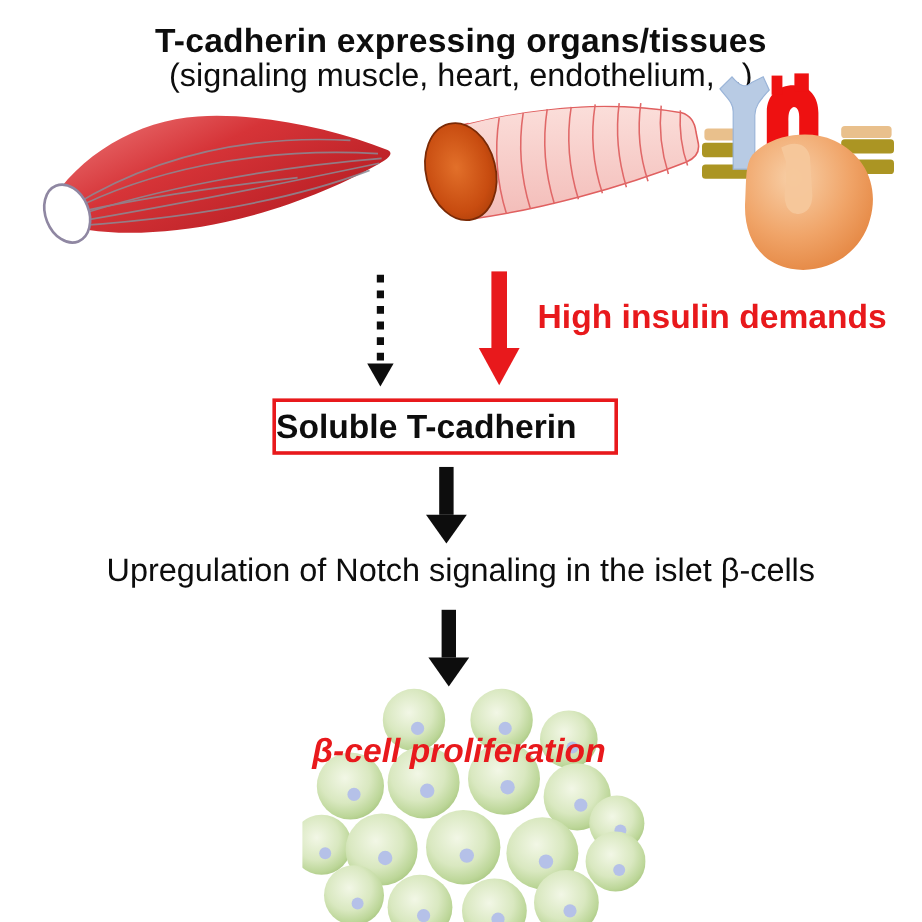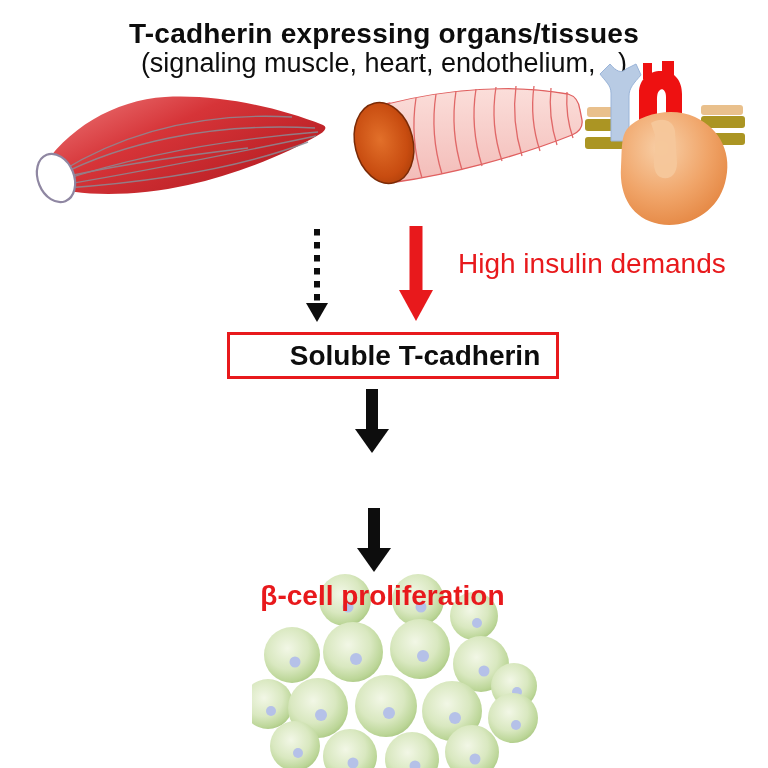--- a/index.html
+++ b/index.html
@@ -10,29 +10,29 @@
   html,body{margin:0;padding:0;background:var(--background);}
   #stage{
     position:relative;width:768px;height:768px;background:var(--background);
     font-family:"Liberation Sans", sans-serif;overflow:hidden;margin-top:16px;
   }
   .abs{position:absolute;}
   .ctr{left:50%;transform:translateX(-50%);white-space:nowrap;}
   .title{top:2px;font-size:28px;font-weight:bold;color:var(--text-black);letter-spacing:0.2px;}
   .subtitle{top:32px;font-size:27px;color:var(--text-black);}
   .low-label{left:8px;top:231px;font-size:28px;color:var(--text-black);white-space:nowrap;}
-  .high-label{left:458px;top:232px;font-size:28px;font-weight:normal;color:var(--accent-red);white-space:nowrap;}
+  .high-label{left:448px;top:232px;font-size:28px;font-weight:bold;color:var(--accent-red);white-space:nowrap;}
   .soluble-box{
     left:227px;top:316px;width:282px;height:41px;
     border:3px solid var(--accent-red);
-    display:flex;align-items:center;justify-content:center;
-    font-size:28px;font-weight:bold;color:var(--text-black);white-space:nowrap;padding-left:44px;
+    display:flex;align-items:center;justify-content:flex-start;
+    font-size:28px;font-weight:bold;color:var(--text-black);white-space:nowrap;
   }
   .notch-label{top:444px;font-size:27px;color:var(--text-black);}
-  .prolif-label{top:564px;left:49.8%;transform:translateX(-50%);font-size:28px;font-weight:bold;color:var(--accent-red);z-index:5;white-space:nowrap;}
+  .prolif-label{top:594px;left:49.8%;transform:translateX(-50%);font-size:28px;font-weight:bold;color:var(--accent-red);z-index:5;white-space:nowrap;font-style:italic;}
   svg{display:block;}
 </style>
 </head>
 <body>
 
 <div id="stage">
 
   <div class="abs ctr title">T-cadherin expressing organs/tissues</div>
   <div class="abs ctr subtitle">(signaling muscle, heart, endothelium, ..)</div>
 
@@ -131,20 +131,21 @@
 
   <div class="abs soluble-box">
     <span>Soluble T-cadherin</span>
   </div>
 
   <svg class="abs" style="left:352px;top:373px;" width="40" height="65" viewBox="0 0 40 65">
     <rect x="14" y="0" width="12" height="40" fill="#0d0d0d"></rect>
     <polygon points="3,40 37,40 20,64" fill="#0d0d0d"></polygon>
   </svg>
 
+  <div class="abs ctr notch-label">Upregulation of Notch signaling in the islet β-cells</div>
 
   <svg class="abs" style="left:354px;top:492px;" width="40" height="65" viewBox="0 0 40 65">
     <rect x="14" y="0" width="12" height="40" fill="#0d0d0d"></rect>
     <polygon points="3,40 37,40 20,64" fill="#0d0d0d"></polygon>
   </svg>
 
   <svg class="abs" style="left:252px;top:548px;" width="286" height="220" viewBox="0 0 286 220">
     <defs>
       <radialGradient id="cellG" cx="42%" cy="38%" r="68%">
         <stop offset="0" stop-color="#f2f7e6"></stop>

